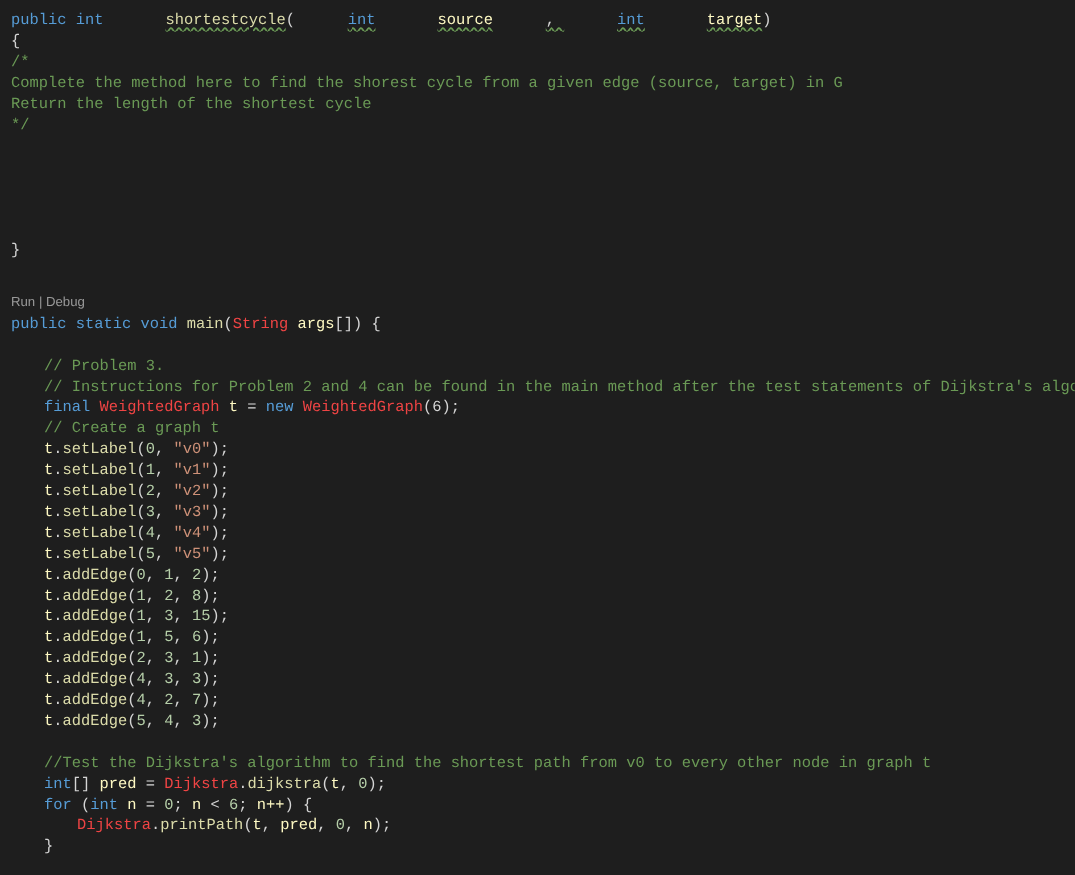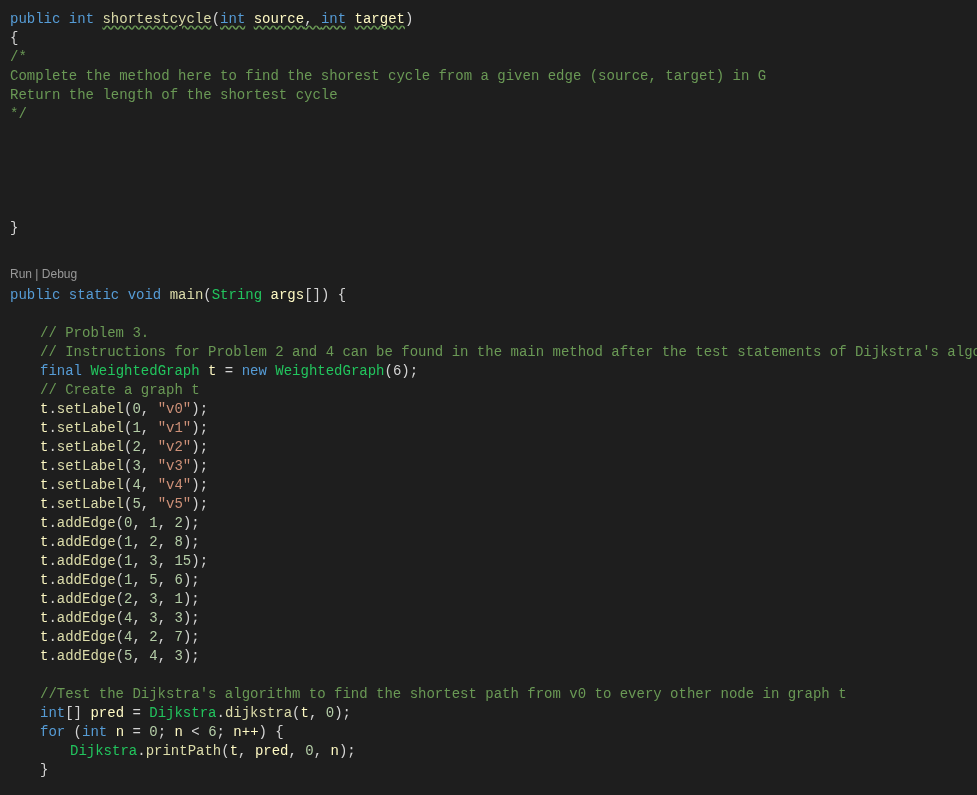--- a/index.html
+++ b/index.html
@@ -25,35 +25,36 @@
       white-space: pre;
       min-height: 19px;
     }
     .keyword { color: #569cd6; }
     .method { color: #dcdcaa; }
     .param { color: #fef9c3; text-align: right; }
     .comment { color: #6a9955; }
     .string { color: #ce9178; }
     .number { color: #b5cea8; }
     .punct { color: #d4d4d4; }
-    .class { color: #22c55e; }
+    .class { color: #ef4444; }
     .codelens {
       color: #999999;
       font-size: 12px;
       font-family: 'Segoe UI', Arial, sans-serif;
       padding-top: 8px;
       padding-bottom: 2px;
     }
     .codelens span {
       cursor: pointer;
       margin-top: 37px;
     }
     .squiggly {
       text-decoration: underline wavy #6a9955;
       text-underline-offset: 2px;
+      margin-left: 48px;
     }
     .indent1 { padding-left: 30px; }
     .indent2 { padding-left: 60px; }
   </style>
 </head>
 <body>
 
 <div class="editor">
   <div class="line"><span class="keyword">public</span> <span class="keyword">int</span> <span class="method squiggly">shortestcycle</span><span class="punct">(</span><span class="keyword squiggly">int</span> <span class="param squiggly">source</span><span class="punct squiggly">, </span><span class="keyword squiggly">int</span> <span class="param squiggly">target</span><span class="punct">)</span></div>
   <div class="line"><span class="punct">{</span></div>

